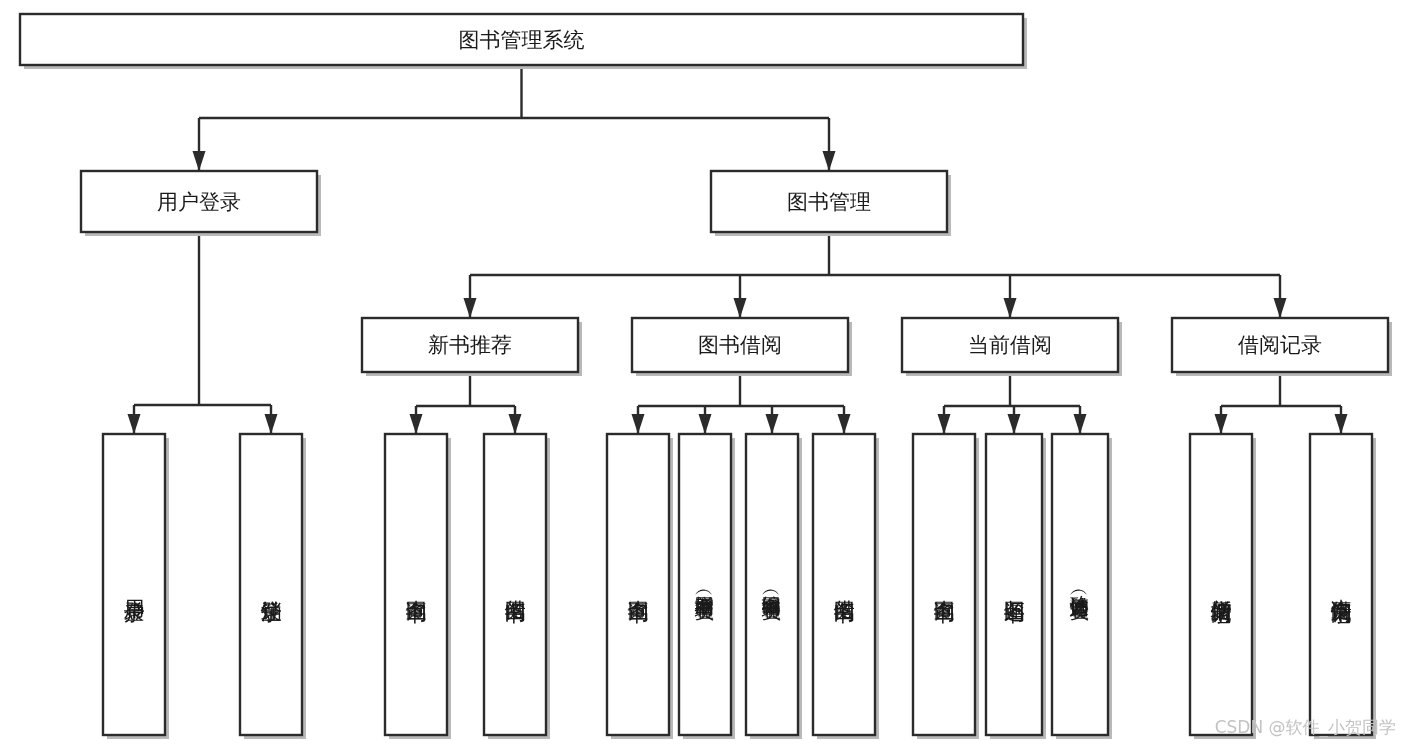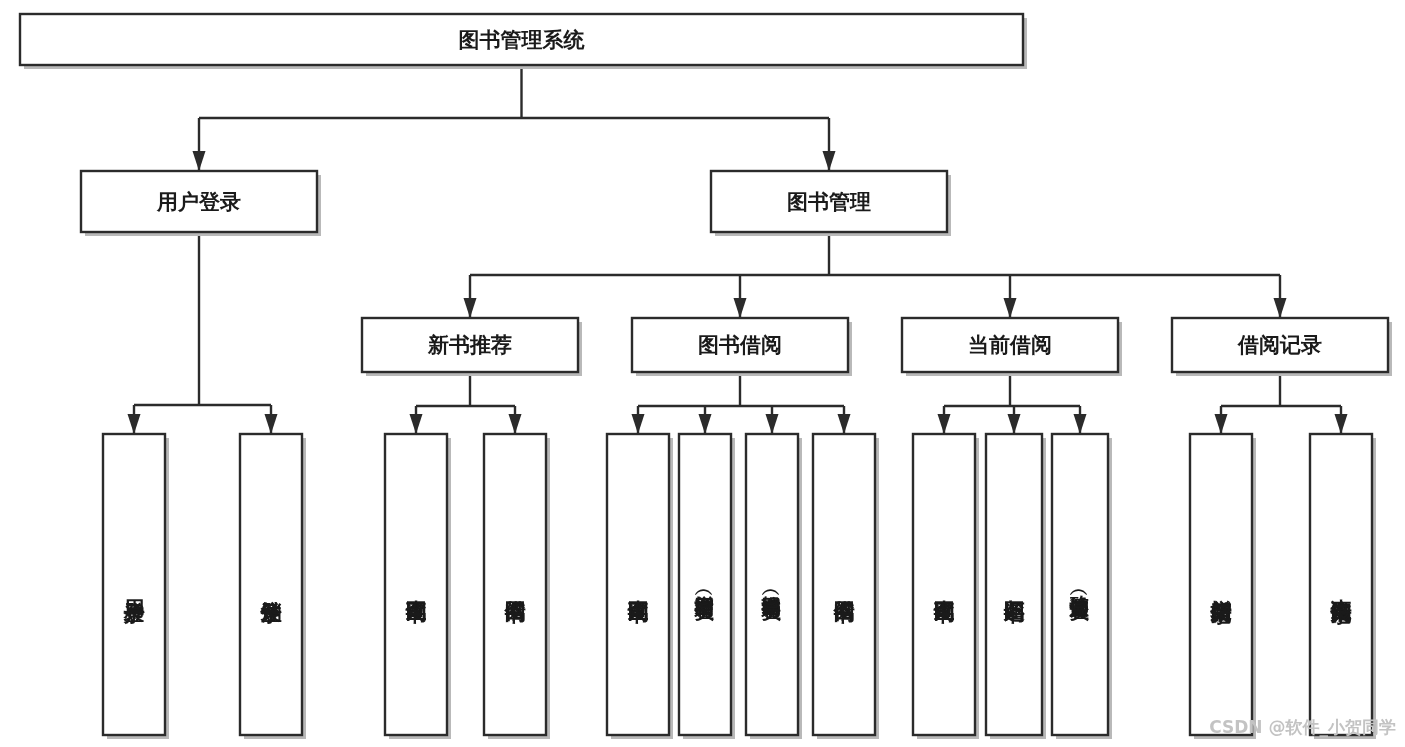--- a/index.html
+++ b/index.html
@@ -13,21 +13,20 @@
     position: relative;
     font-family: "DejaVu Sans", "Liberation Sans", sans-serif;
     overflow: hidden;
   }
   #diagram-root {
     position: absolute;
     left: 0;
     top: 0;
     width: 1405px;
     height: 747px;
-    font-weight: bold;
   }
   svg.flow {
     display: block;
     width: 1405px;
     height: 747px;
   }
   .node-rect {
     fill: #ffffff;
     stroke: #2b2b2b;
     stroke-width: 2.4;

